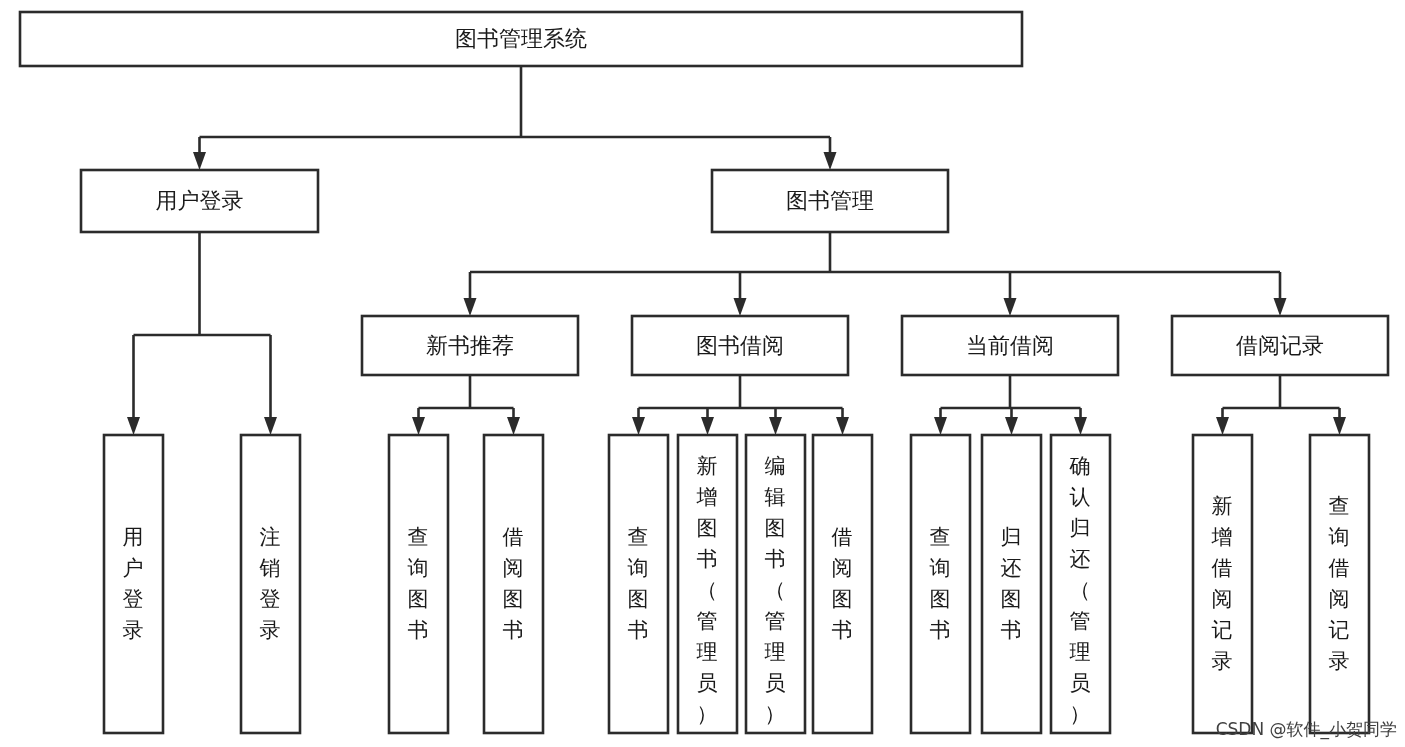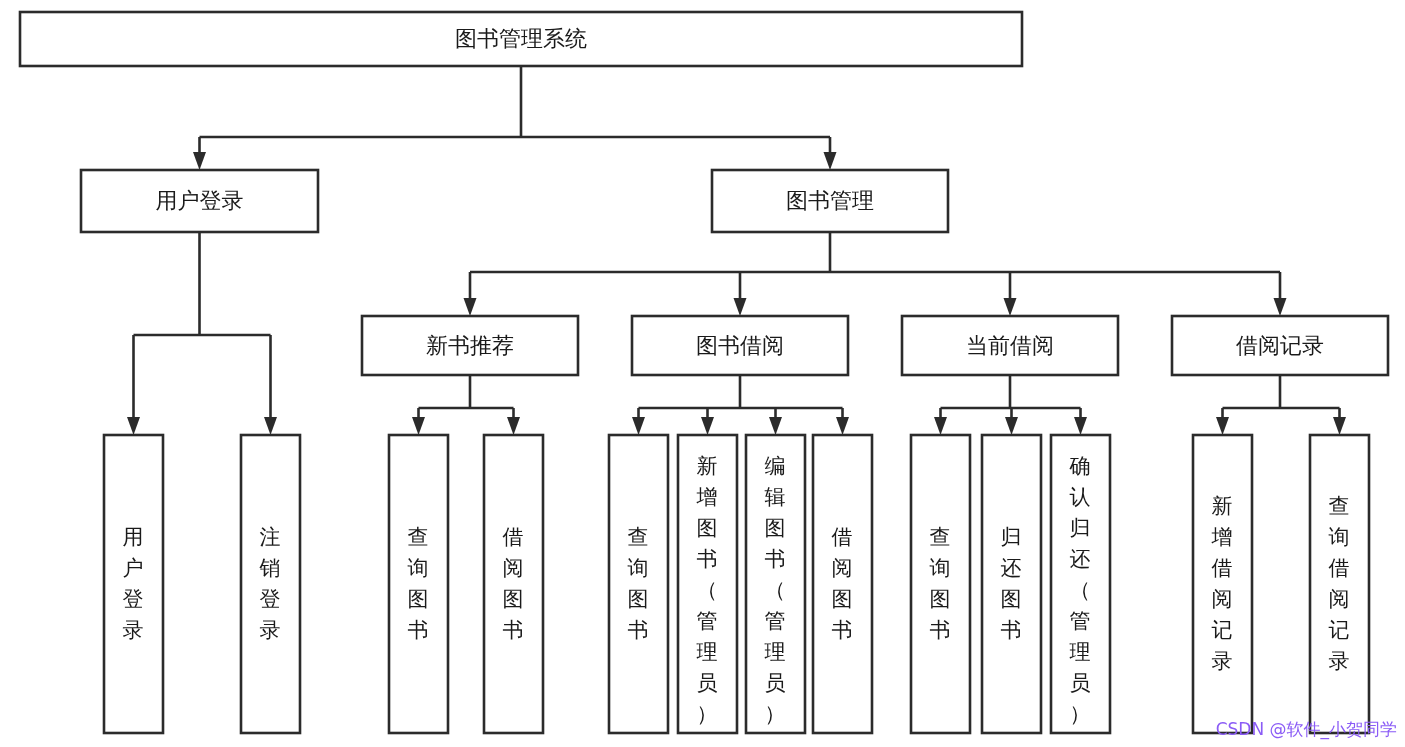--- a/index.html
+++ b/index.html
@@ -53,21 +53,21 @@
   .label-v {
     font-size: 21px;
     letter-spacing: 1px;
   }
   .watermark {
     position: absolute;
     right: 8px;
     bottom: 6px;
     font-family: "DejaVu Sans", "Liberation Sans", sans-serif;
     font-size: 17px;
-    color: #8b5cf6;
+    color: #404040;
     white-space: nowrap;
     pointer-events: none;
     user-select: none;
     text-align: right;
   }
 </style>
 </head>
 <body>
 
 <div id="diagram-root">

